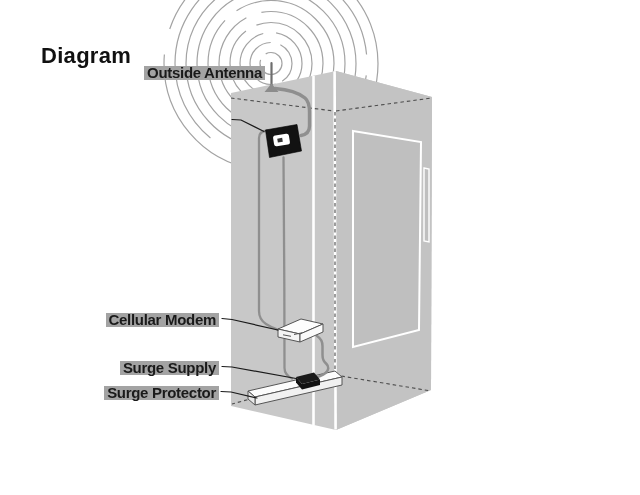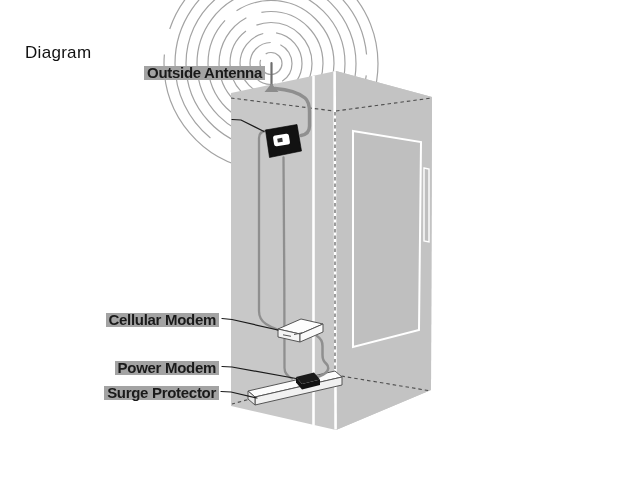--- a/index.html
+++ b/index.html
@@ -4,21 +4,21 @@
 <style>
   html,body{margin:0;padding:0;background:#ffffff;}
   #stage{position:relative;width:640px;height:495px;background:#fff;overflow:hidden;
          font-family:"Liberation Sans",sans-serif;}
   #scene{position:absolute;left:0;top:0;}
   .lbl{position:absolute;font-size:15px;font-weight:700;color:#1a1a1a;
        letter-spacing:-0.3px;white-space:nowrap;background:#a3a3a3;padding:1px 3px;
        line-height:12px;}
   .lbl.center{text-align:center;transform:translateX(-50%);line-height:14.5px;}
   .lbl.right{text-align:right;}
-  #page-title{position:absolute;left:25px;top:43px;font-size:17px;font-weight:400;
+  #page-title{position:absolute;left:41px;top:43px;font-size:22px;font-weight:700;
        color:#111;letter-spacing:0.3px;}
 </style>
 </head>
 <body>
 
 <div id="stage">
 
   <svg id="scene" width="640" height="495" viewBox="0 0 640 495">
 
     <g fill="none" stroke="#a3a3a3" stroke-width="1.2">
@@ -101,17 +101,17 @@
     </g>
   </svg>
 
   <div id="page-title">Diagram</div>
 
   <div class="lbl right" style="right:375px;top:66px;">Outside Antenna</div>
 
 
   <div class="lbl right" style="right:421px;top:312.5px;margin-left:44px;">Cellular Modem</div>
 
-  <div class="lbl right" style="right:421px;top:360.5px;">Power Modem</div>
+  <div class="lbl right" style="right:421px;top:360.5px;">Surge Supply</div>
 
   <div class="lbl right" style="right:421px;top:385.5px;text-align:right;">Surge Protector</div>
 
 </div>
 
 </body></html>

